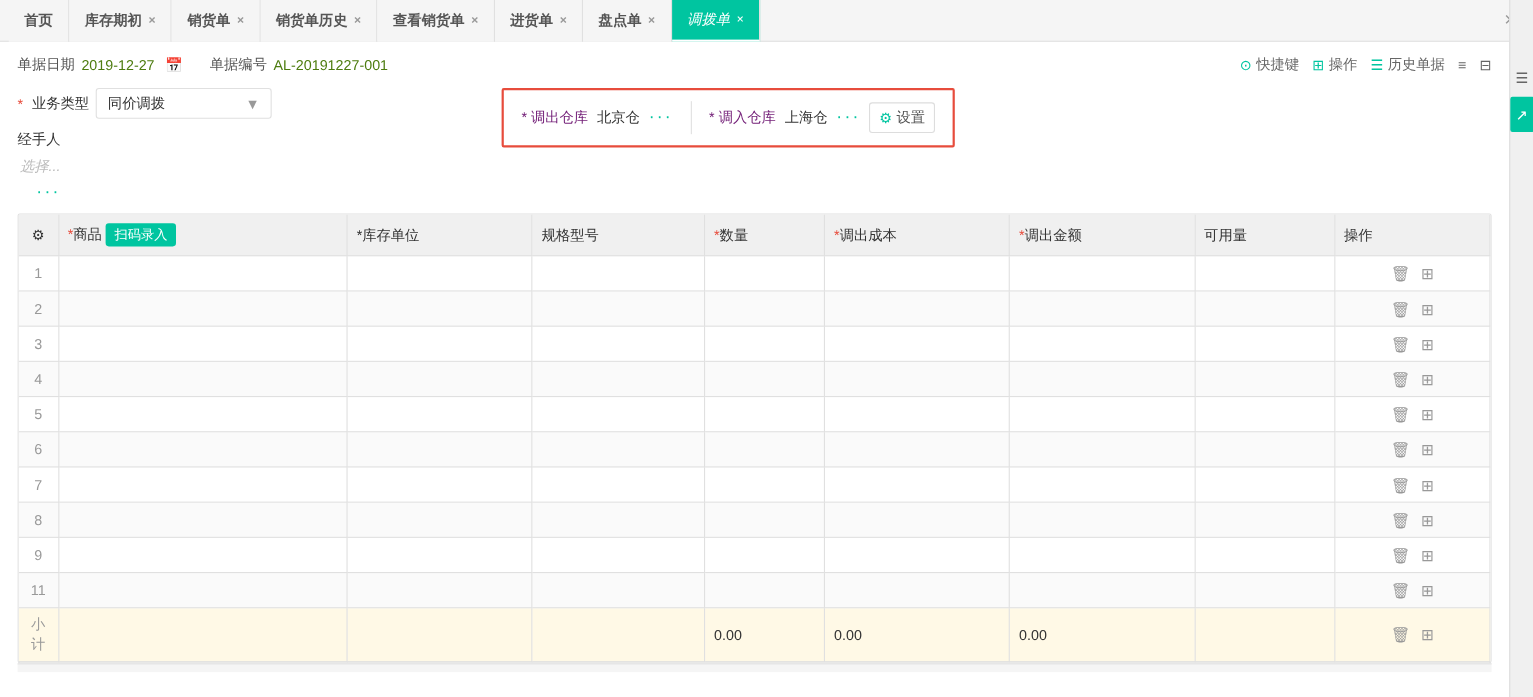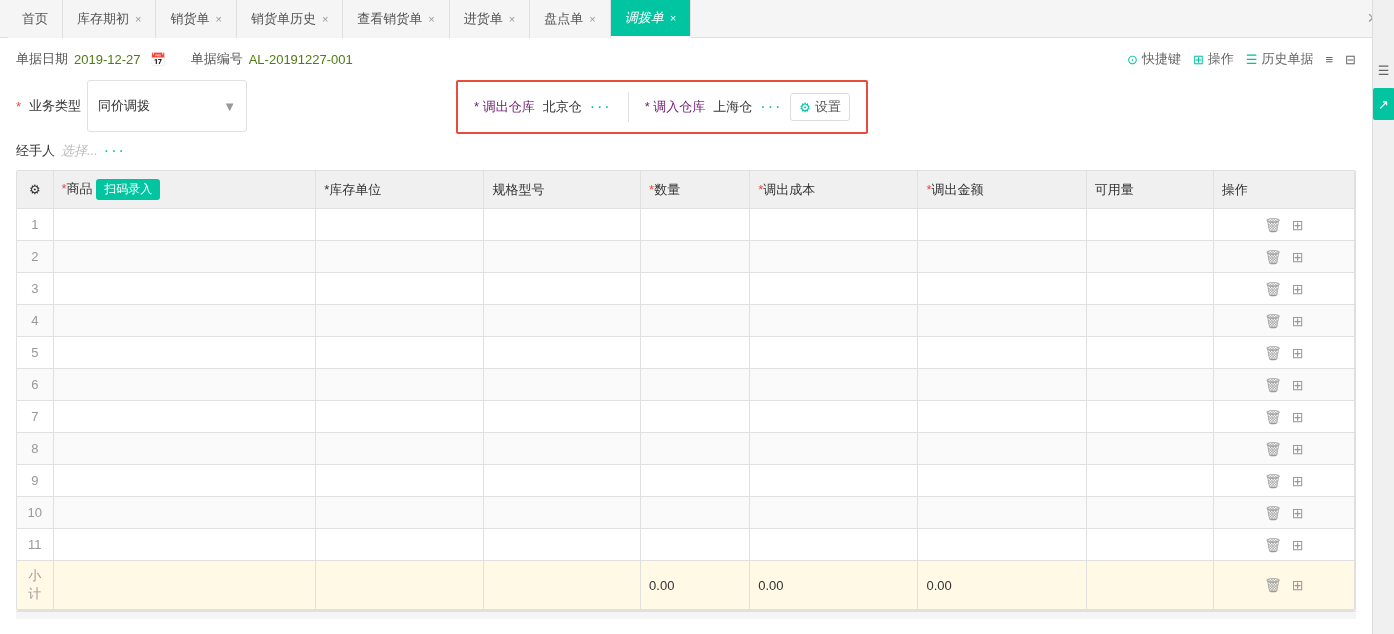--- a/index.html
+++ b/index.html
@@ -17,20 +17,21 @@
     .tab-item {
       display: flex; align-items: center;
       padding: 0 14px;
       height: 38px;
       cursor: pointer;
       font-size: 13px;
       color: #555;
       border-right: 1px solid #e0e0e0;
       white-space: nowrap;
       background: #f5f5f5;
+      font-weight: bold;
     }
     .tab-item:first-child { border-left: none; }
     .tab-item.active {
       background: #fff;
       color: #333;
       font-weight: 500;
       border-bottom: 2px solid #fff;
       margin-bottom: -1px;
     }
     .tab-item .tab-close {
@@ -90,25 +91,25 @@
 
     
     .biz-row {
       display: flex; align-items: center; margin-bottom: 10px; gap: 24px;
     }
     .biz-field { display: flex; align-items: center; gap: 6px; }
     .req-star { color: #e74c3c; margin-right: 2px; }
     .biz-select {
       display: flex; align-items: center; gap: 6px;
       border: 1px solid #e0e0e0; border-radius: 3px;
-      padding: 16px 10px; min-width: 160px; cursor: pointer;
+      padding: 4px 10px; min-width: 160px; cursor: pointer;
       background: #fff;
     }
     .biz-select .arrow { color: #999; margin-left: auto; }
-    .person-field { display: flex; align-items: flex-start; gap: 6px; }
+    .person-field { display: flex; align-items: flex-end; gap: 6px; flex-direction: column; }
     .person-placeholder { color: #bbb; font-style: italic; }
     .person-dots { color: #00c5a0; cursor: pointer; font-size: 16px; letter-spacing: 2px; }
 
     
     .table-wrap { border: 1px solid #e0e0e0; border-radius: 2px; overflow: hidden; }
     table { width: 100%; border-collapse: collapse; }
     thead tr { background: #f0f0f0; }
     thead th {
       padding: 8px 8px;
       text-align: left;
@@ -422,34 +423,20 @@
         <td></td>
         <td></td>
         <td></td>
         <td></td>
         <td class="ops-col">
           <span class="op-icon">🗑</span>
           <span class="op-icon">⊞</span>
         </td>
       </tr>
               <tr>
-        <td class="row-num">10</td>
-        <td></td>
-        <td></td>
-        <td></td>
-        <td></td>
-        <td></td>
-        <td></td>
-        <td></td>
-        <td class="ops-col">
-          <span class="op-icon">🗑</span>
-          <span class="op-icon">⊞</span>
-        </td>
-      </tr>
-              <tr>
         <td class="row-num">11</td>
         <td></td>
         <td></td>
         <td></td>
         <td></td>
         <td></td>
         <td></td>
         <td></td>
         <td class="ops-col">
           <span class="op-icon">🗑</span>

